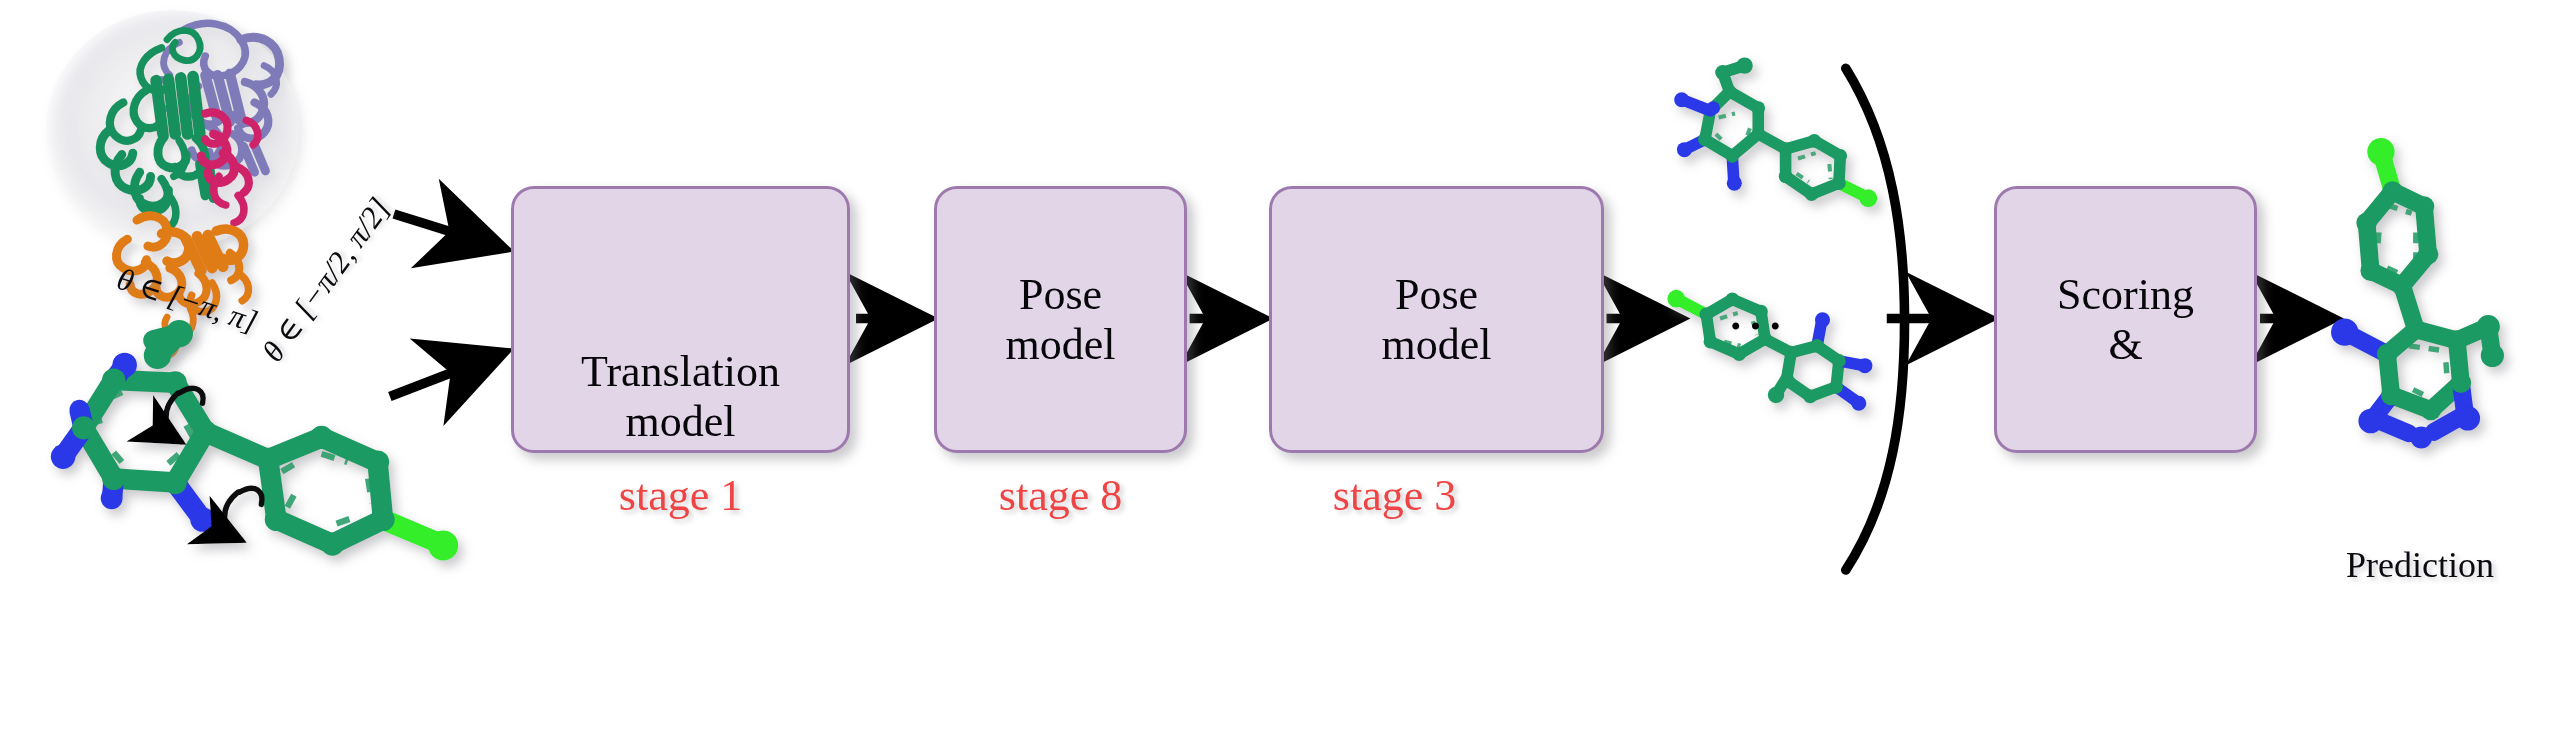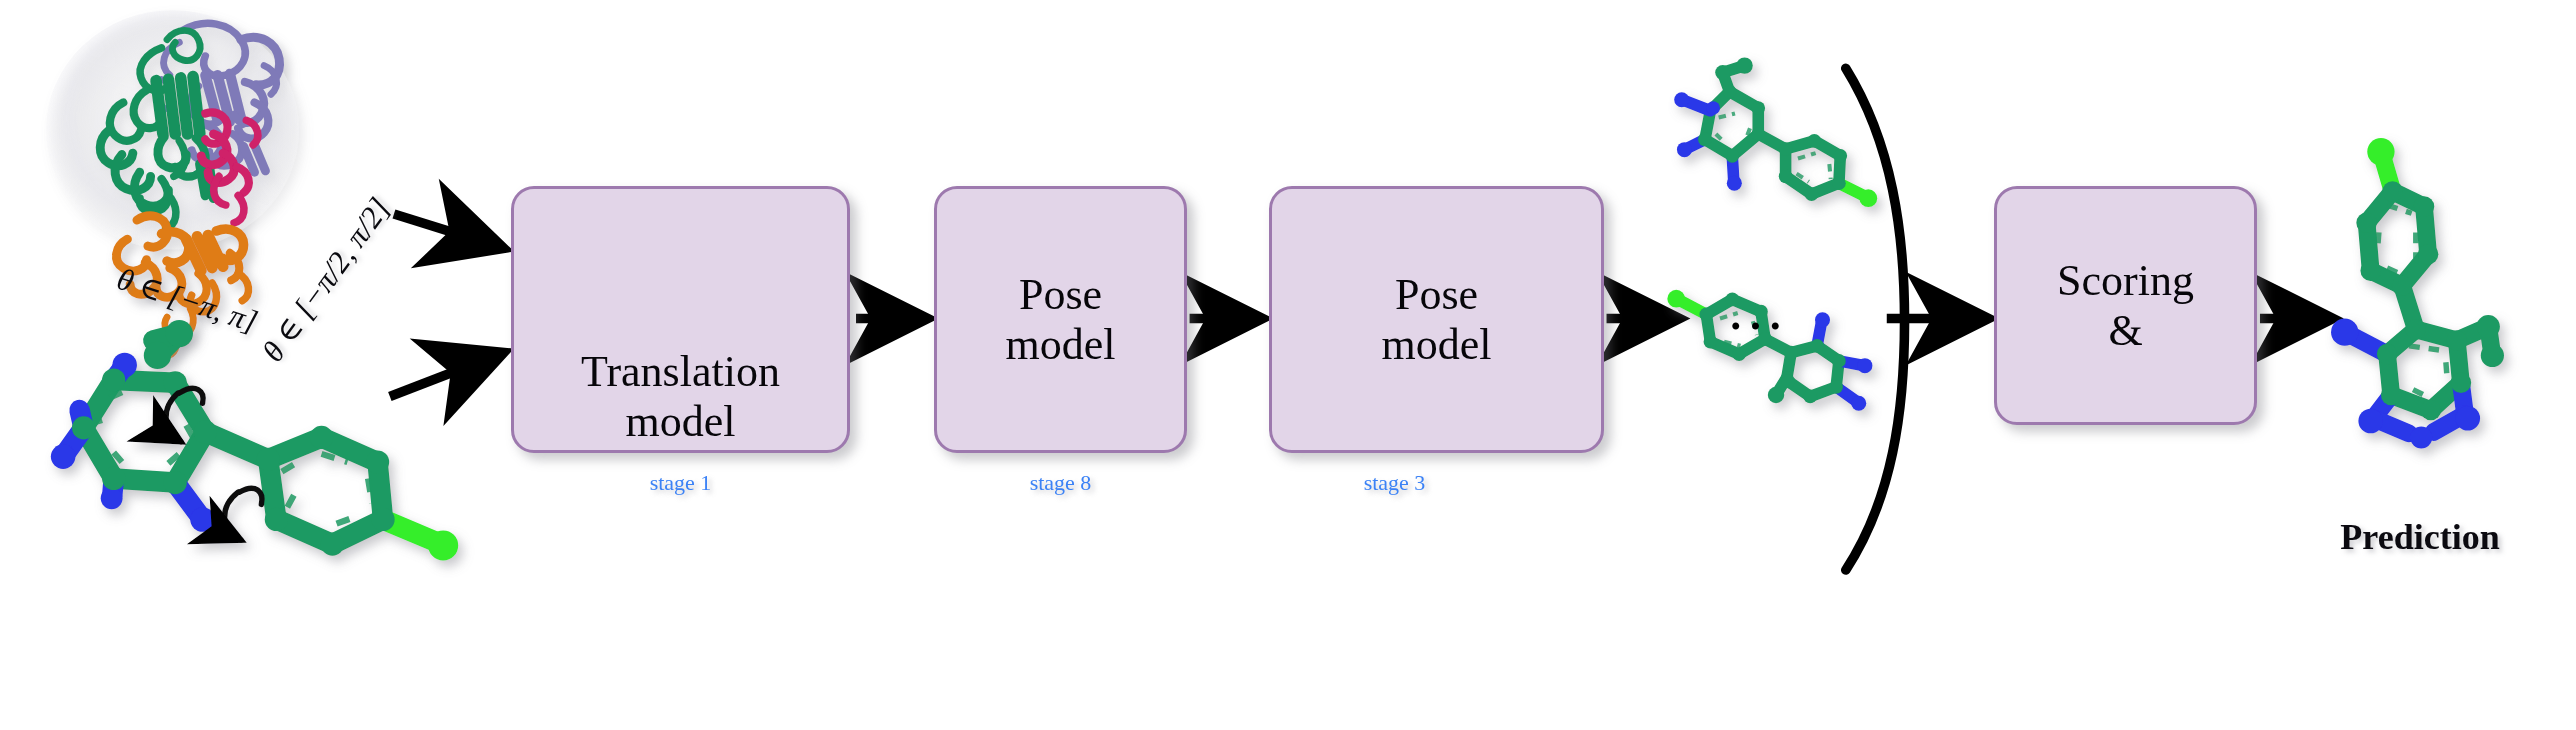--- a/index.html
+++ b/index.html
@@ -23,22 +23,22 @@
     line-height:1.12;
     font-size:44px;
     box-sizing:border-box;
     padding:4.1px 6.8px;
   }
   .pbox span{display:block;width:100%;}
 
   
   .stage-cap{
     position:absolute;
-    font-size:22px;
-    color:#3b82f6;
+    font-size:44px;
+    color:#ef4444;
     text-align:center;
     white-space:nowrap;
     text-shadow:3.4px 3.4px 4.8px rgba(130,130,140,.40);
   }
 
   .plain-cap{
     position:absolute;
     font-size:36px;
     color:#0b0a10;
     text-align:center;
@@ -429,34 +429,34 @@
     </span>
   </div>
 
   <div class="pbox" style="left:1269px;top:186px;width:335px;height:267px;">
     <span>
       <span>Pose</span>
       <span>model</span>
     </span>
   </div>
 
-  <div class="pbox" style="left:1994px;top:186px;width:263px;height:239px;">
+  <div class="pbox" style="left:1994px;top:186px;width:263px;height:267px;">
     <span>
       <span>Scoring</span>
       <span>&amp;</span>
     </span>
   </div>
 
   <div class="stage-cap" style="left:511px;top:470px;width:339px;">stage 1</div>
   <div class="stage-cap" style="left:934px;top:470px;width:253px;">stage 8</div>
   <div class="stage-cap" style="left:1227px;top:470px;width:335px;text-align:center;">stage 3</div>
 
   <div class="ellipsis" style="left:1726px;top:280px;">…</div>
 
-  <div class="plain-cap" style="left:2297px;top:516px;width:246px;font-weight:bold;">Prediction</div>
+  <div class="plain-cap" style="left:2297px;top:544px;width:246px;">Prediction</div>
 
   <div class="mathlab" style="left:124px;top:260px;transform:rotate(18deg);transform-origin:left top;">
     <span>θ ∈ [−π, π]</span>
   </div>
 
   <div class="mathlab" style="left:254px;top:347px;transform:rotate(-54deg);transform-origin:left top;">
     <span>θ ∈ [−π/2, π/2]</span>
   </div>
 
 </div>

